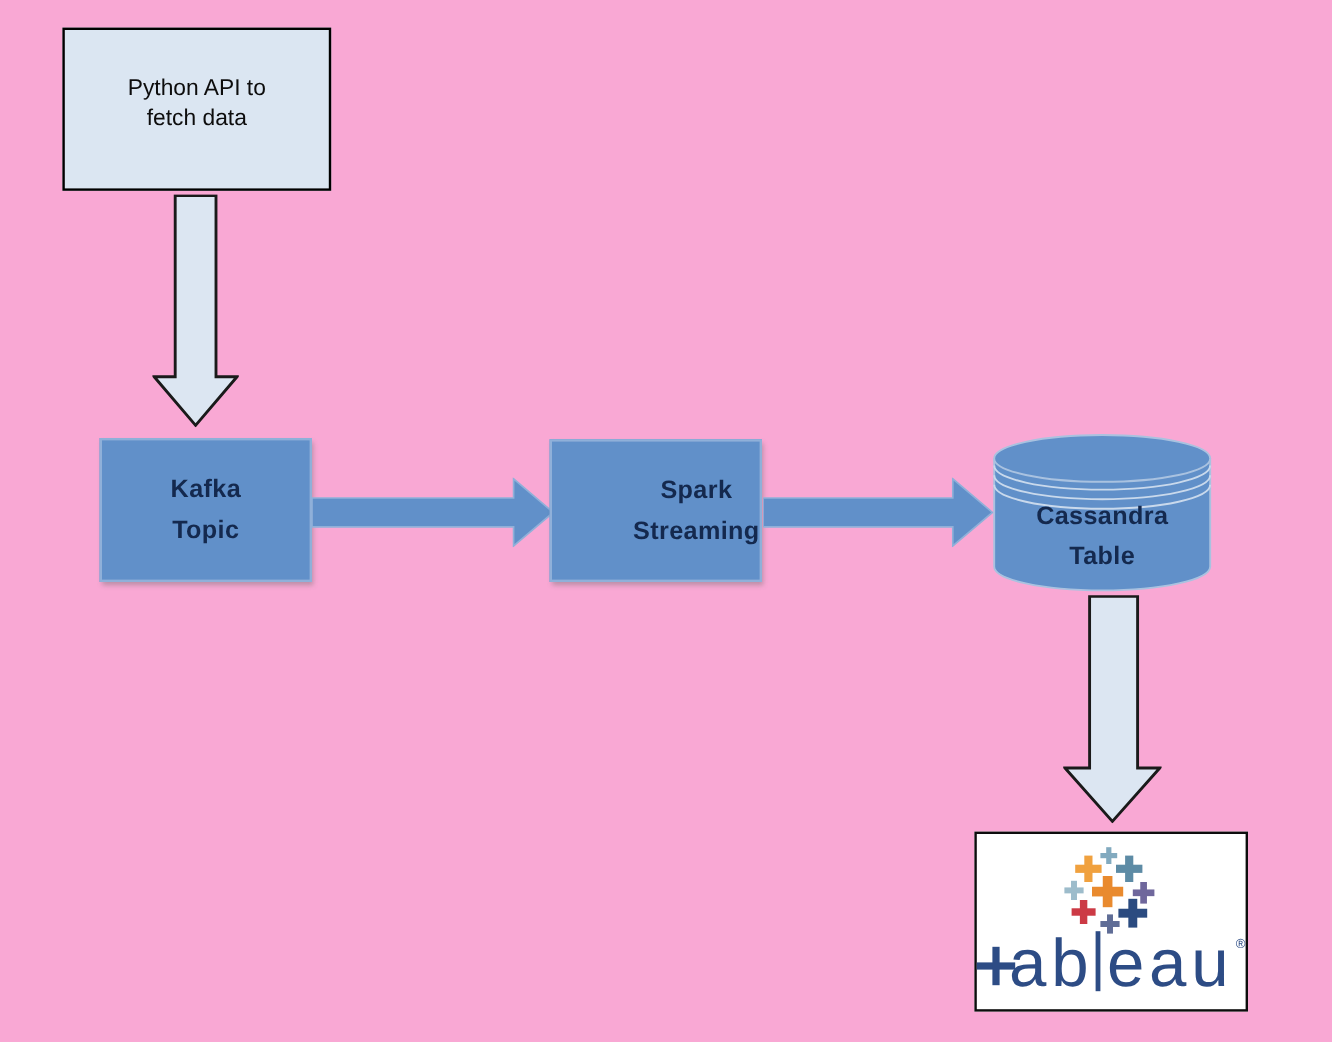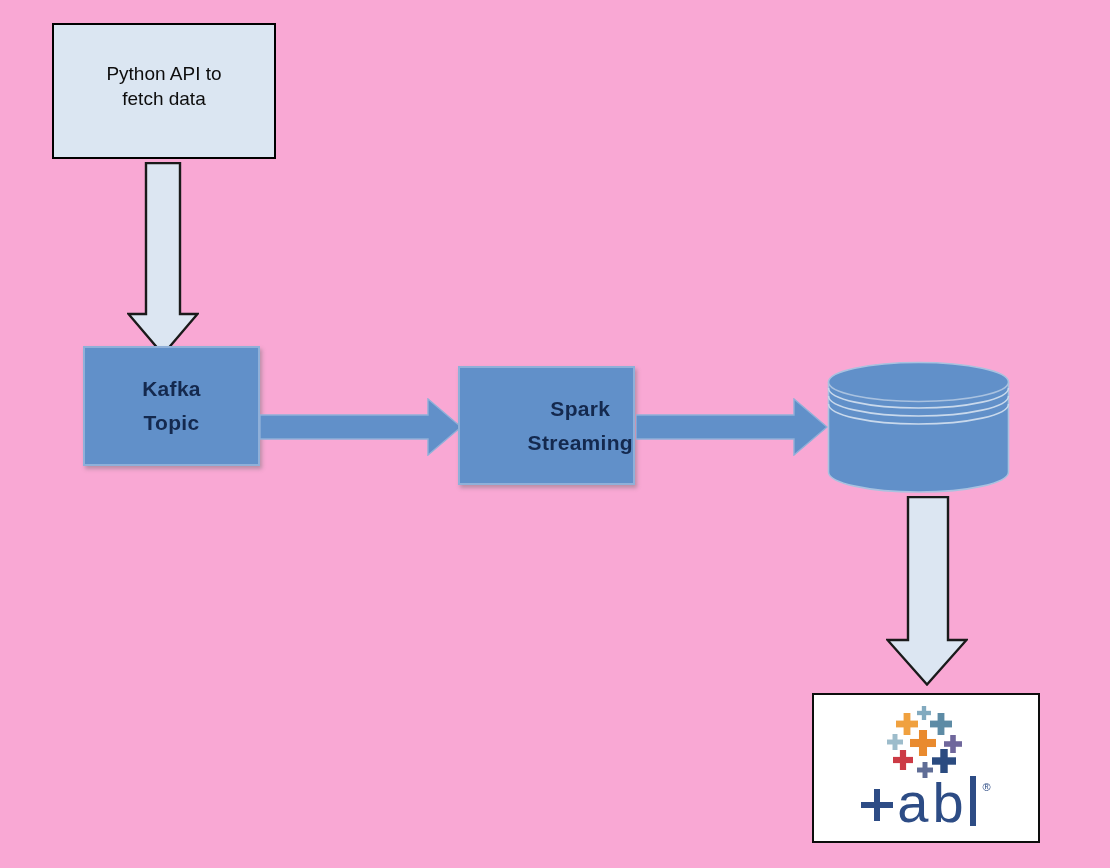--- a/index.html
+++ b/index.html
@@ -17,21 +17,21 @@
     margin-top:36px; font-size:19px; color:#0d0d0d; text-align:center;
     white-space:pre-line; line-height:1.32;
   }
   
   .blue-box {
     position:absolute; width:177px; height:120px;
     background:#6190c9; border:2px solid #8fb0d9; box-sizing:border-box;
     box-shadow:2px 3px 4px rgba(110,110,110,0.45);
     display:flex; justify-content:center; align-items:center;
   }
-  #kafka-box { left:83px; top:346px; }
+  #kafka-box { left:83px; top:365px; }
   #spark-box { left:458px; top:366px; height:119px;justify-content:flex-end; }
   .blue-label {
     font-size:21px; font-weight:bold; color:#14294e; text-align:center;
     white-space:pre-line; line-height:1.6; letter-spacing:0.3px;
   }
   
   .connector { position:absolute; display:block; }
   #arrow-down-1 { left:127px; top:162px; }
   #arrow-right-1 { left:260px; top:398px; }
   #arrow-right-2 { left:636px; top:398px; }
@@ -98,20 +98,22 @@
     <path d="M0,17 L158,17 L158,1 L191,29 L158,57 L158,41 L0,41 Z" fill="#6190c9" stroke="#8fb0d9" stroke-width="1.4" stroke-linejoin="miter"></path>
   </svg>
 
   <svg id="cassandra-cyl" class="connector" width="183" height="133" viewBox="0 0 183 133">
     <path d="M1.5,21 L1.5,111 A90,20 0 0 0 181.5,111 L181.5,21" fill="#6190c9" stroke="#a9c2e0" stroke-width="1.6"></path>
     <ellipse cx="91.5" cy="21" rx="90" ry="19.5" fill="#6190c9" stroke="#a9c2e0" stroke-width="1.6"></ellipse>
     <path d="M1.5,27 A90,20 0 0 0 181.5,27" fill="none" stroke="#c9d9ec" stroke-width="1.6"></path>
     <path d="M1.5,35 A90,20 0 0 0 181.5,35" fill="none" stroke="#c9d9ec" stroke-width="1.6"></path>
     <path d="M1.5,43 A90,20 0 0 0 181.5,43" fill="none" stroke="#c9d9ec" stroke-width="1.6"></path>
   </svg>
+  <div class="cyl-label">Cassandra
+Table</div>
 
   <svg id="arrow-down-2" class="connector" width="82" height="190" viewBox="0 0 82 190">
     <path d="M22,1 L62,1 L62,144 L80.5,144 L41,188.5 L1.5,144 L22,144 Z" fill="#dce6f2" stroke="#1a1a1a" stroke-width="2.4" stroke-linejoin="miter"></path>
   </svg>
 
   <div class="tableau-box">
     <svg id="tableau-cluster" width="88" height="78" viewBox="0 0 88 78">
         <rect x="16" y="15.59" width="22" height="6.82" fill="#f0a13f"></rect>
         <rect x="23.59" y="8" width="6.82" height="22" fill="#f0a13f"></rect>
         <rect x="37" y="5.83" width="14" height="4.34" fill="#82aabf"></rect>
@@ -128,17 +130,18 @@
         <rect x="19.9" y="45" width="6.2" height="20" fill="#cc3a45"></rect>
         <rect x="37" y="62.52" width="16" height="4.96" fill="#5f6d96"></rect>
         <rect x="42.52" y="57" width="4.96" height="16" fill="#5f6d96"></rect>
         <rect x="52" y="52.28" width="24" height="7.4399999999999995" fill="#2b4b80"></rect>
         <rect x="60.28" y="44" width="7.4399999999999995" height="24" fill="#2b4b80"></rect>
       </svg>
     <div class="wordmark">
       <span class="wm-plus"></span>
       <span class="wm-text">ab</span>
       <span class="wm-bar"></span>
+      <span class="wm-text">eau</span>
       <span class="wm-reg">®</span>
     </div>
   </div>
 
 </div>
 
 </body></html>

